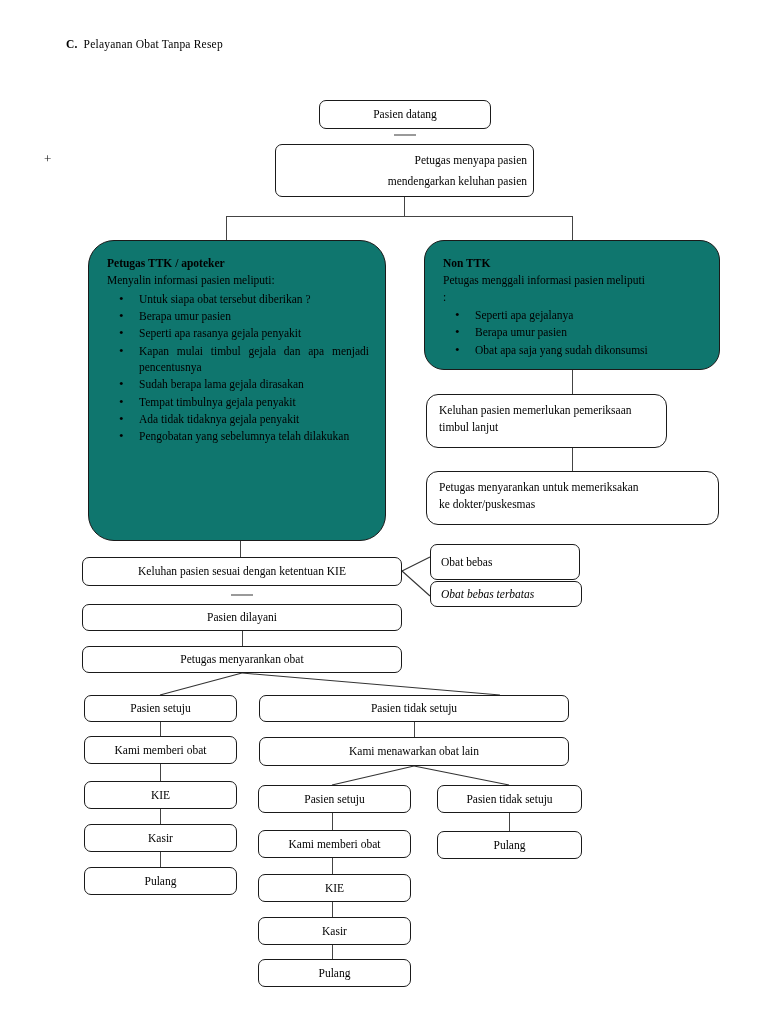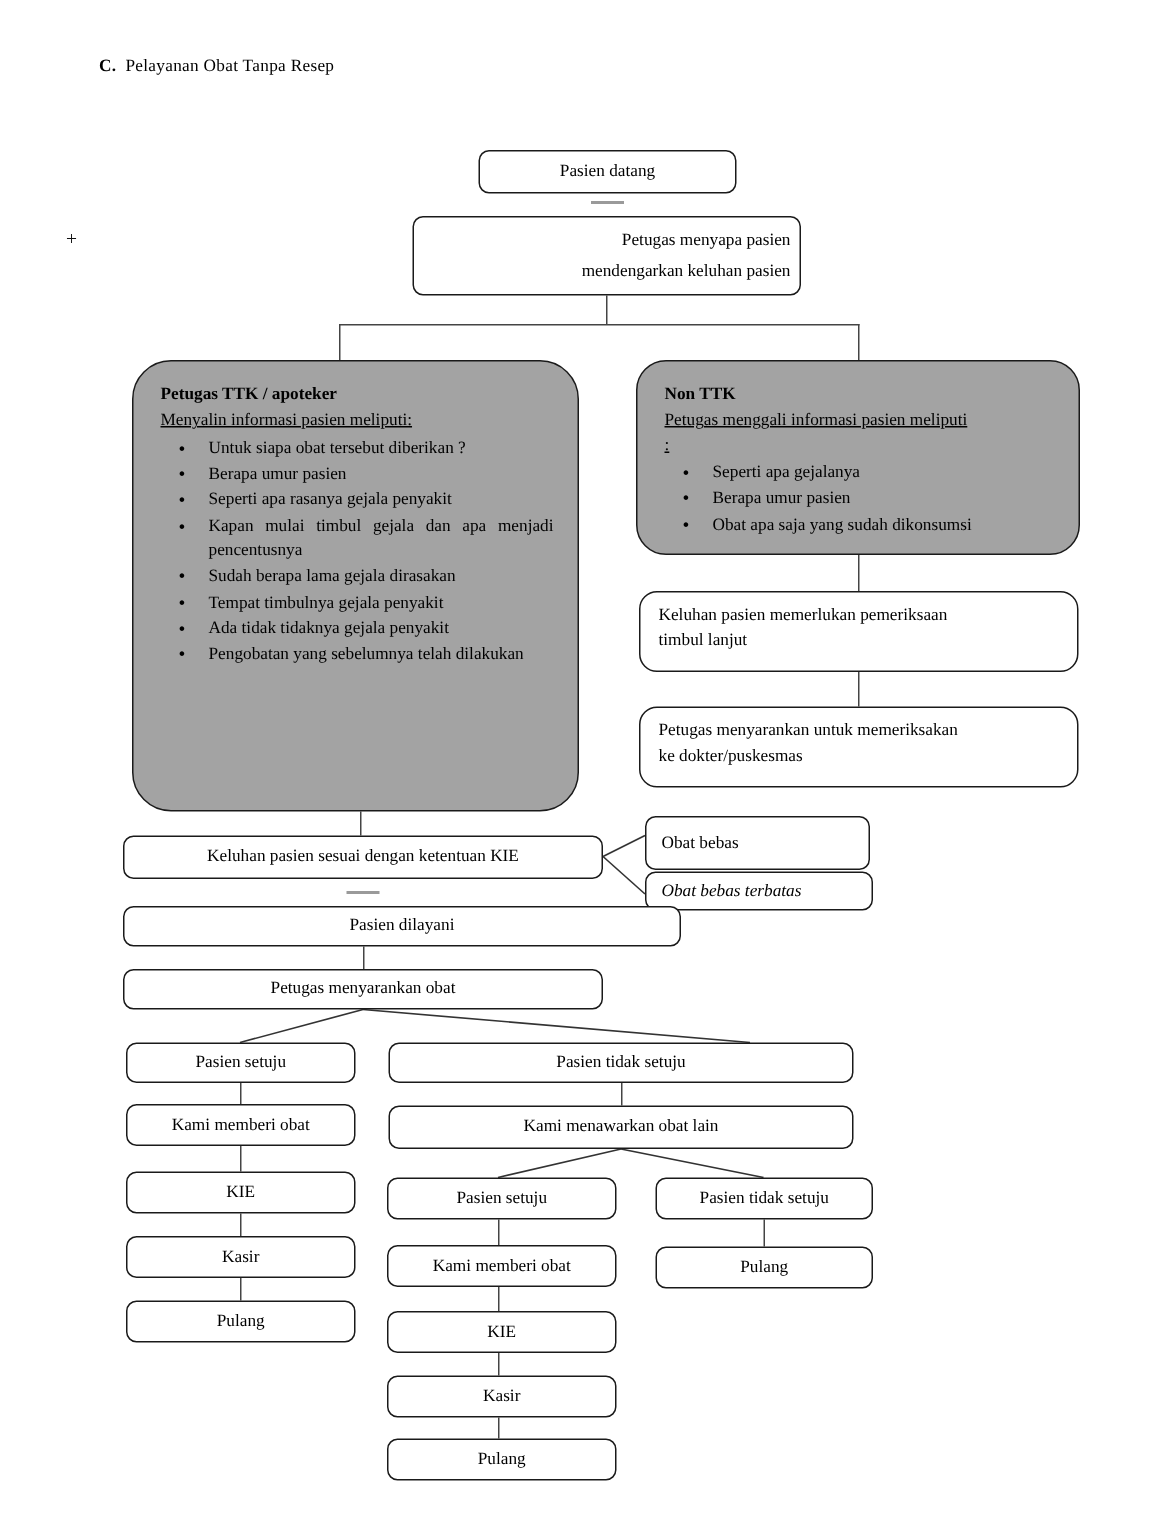--- a/index.html
+++ b/index.html
@@ -67,35 +67,34 @@
     justify-content: flex-start;
     text-align: left;
     padding-left: 10px;
   }
 
   
   .panel {
     position: absolute;
     box-sizing: border-box;
     border: 1.3px solid #1a1a1a;
-    background: #a3a3a3;
+    background: #0f766e;
     border-radius: 26px;
     font-size: 11.5px;
     line-height: 1.42;
     padding: 14px 16px 12px 18px;
     z-index: 3;
   }
   .panel .panel-title {
     font-weight: bold;
     display: block;
     margin-bottom: 1px;
   }
   .panel .panel-sub {
     display: block;
-    text-decoration: underline;
   }
   .panel ul {
     margin: 2px 0 0 0;
     padding-left: 32px;
     list-style: none;
   }
   .panel ul li {
     position: relative;
     margin: 0 0 1px 0;
     text-align: justify;
@@ -204,21 +203,21 @@
     <span class="panel-sub">:</span>
     <ul>
       <li>Seperti apa gejalanya</li>
       <li>Berapa umur pasien</li>
       <li>Obat apa saja yang sudah dikonsumsi</li>
     </ul>
   </div>
 
   <div class="vline" style="left:572px; top:370px; height:24px;"></div>
 
-  <div class="stmt" style="left:426px; top:394px; width:293px; height:54px;">
+  <div class="stmt" style="left:426px; top:394px; width:241px; height:54px;">
     <div>Keluhan pasien memerlukan pemeriksaan</div>
     <div>timbul lanjut</div>
   </div>
 
   <div class="vline" style="left:572px; top:448px; height:23px;"></div>
 
   <div class="stmt" style="left:426px; top:471px; width:293px; height:54px;">
     <div>Petugas menyarankan untuk memeriksakan</div>
     <div>ke dokter/puskesmas</div>
   </div>
@@ -231,21 +230,21 @@
     <line x1="402" y1="571" x2="430" y2="557"></line>
     <line x1="402" y1="571" x2="430" y2="596"></line>
   </svg>
 
   <div class="node leftal" style="left:430px; top:544px; width:150px; height:36px;">Obat bebas</div>
 
   <div class="node leftal" style="left:430px; top:581px; width:152px; height:26px;font-style:italic;">Obat bebas terbatas</div>
 
   <div class="dash" style="left:231px; top:594px; width:22px;"></div>
 
-  <div class="node" style="left:82px; top:604px; width:372px; height:27px;">Pasien dilayani</div>
+  <div class="node" style="left:82px; top:604px; width:320px; height:27px;">Pasien dilayani</div>
 
   <div class="vline" style="left:242px; top:631px; height:15px;"></div>
 
   <div class="node" style="left:82px; top:646px; width:320px; height:27px;">Petugas menyarankan obat</div>
 
   <svg class="diag" style="left:0px; top:0px; width:768px; height:1024px;">
     <line x1="242" y1="673" x2="160" y2="695"></line>
     <line x1="242" y1="673" x2="500" y2="695"></line>
   </svg>
 

